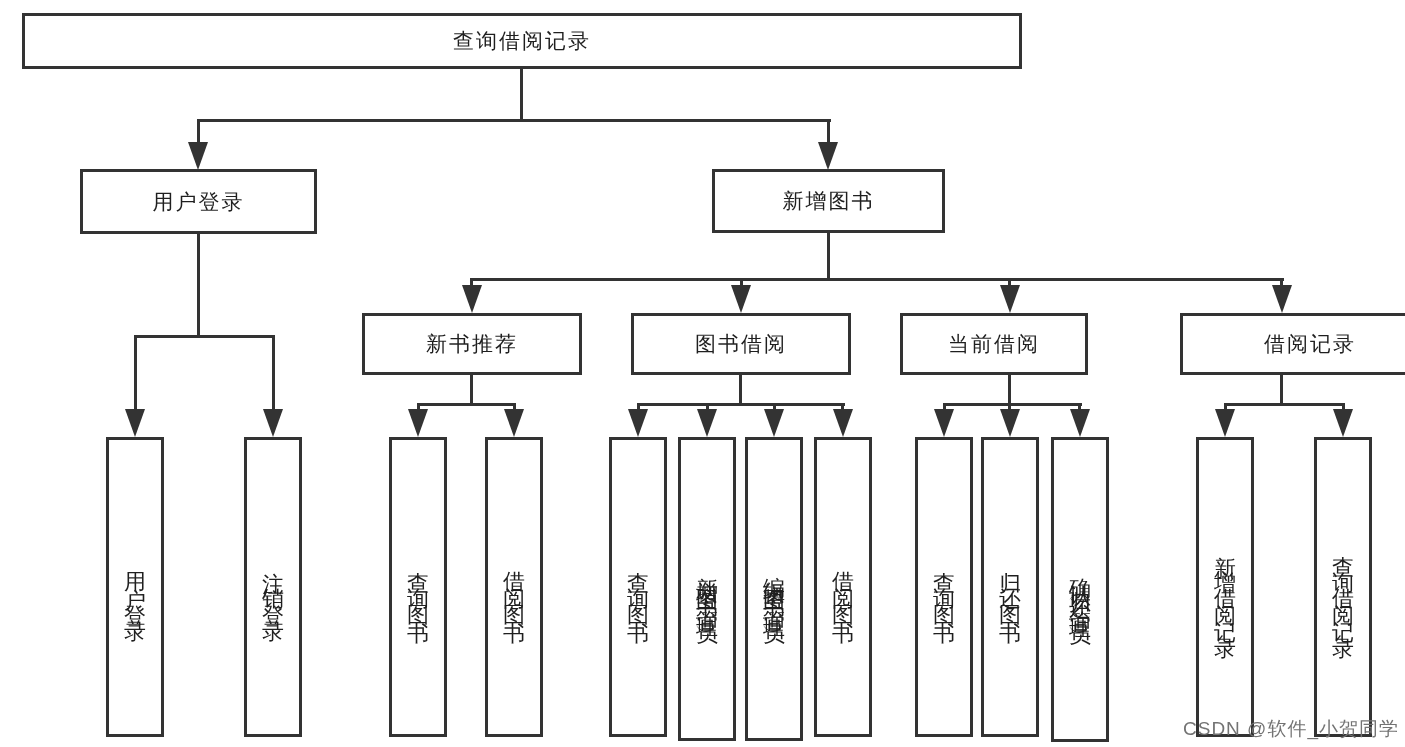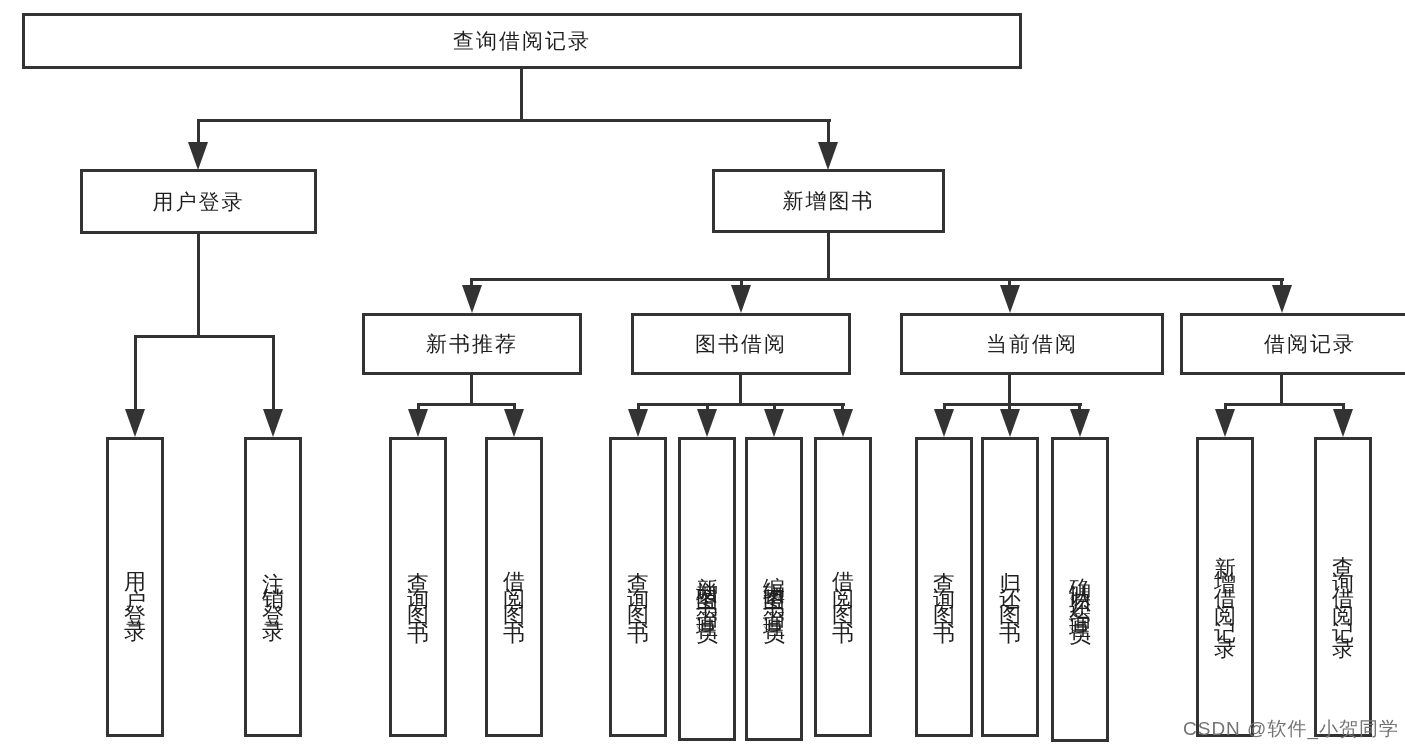--- a/index.html
+++ b/index.html
@@ -86,21 +86,21 @@
   <div class="arr" style="left:1000px;top:285px;"></div>
   <div class="vl" style="left:1280px;top:278px;height:12px;"></div>
   <div class="arr" style="left:1272px;top:285px;"></div>
 
   <div class="node" style="left:362px;top:313px;width:220px;height:62px;">
     <span class="lbl">新书推荐</span>
   </div>
   <div class="node" style="left:631px;top:313px;width:220px;height:62px;">
     <span class="lbl">图书借阅</span>
   </div>
-  <div class="node" style="left:900px;top:313px;width:264px;height:62px;">
+  <div class="node" style="left:900px;top:313px;width:188px;height:62px;">
     <span class="lbl">当前借阅</span>
   </div>
   <div class="node" style="left:1172px;top:313px;width:260px;height:62px;margin-left:8px;">
     <span class="lbl">借阅记录</span>
   </div>
 
   <div class="vl" style="left:470px;top:375px;height:31px;"></div>
   <div class="hl" style="left:417px;top:403px;width:99px;"></div>
   <div class="vl" style="left:417px;top:403px;height:10px;"></div>
   <div class="arr" style="left:408px;top:409px;"></div>

